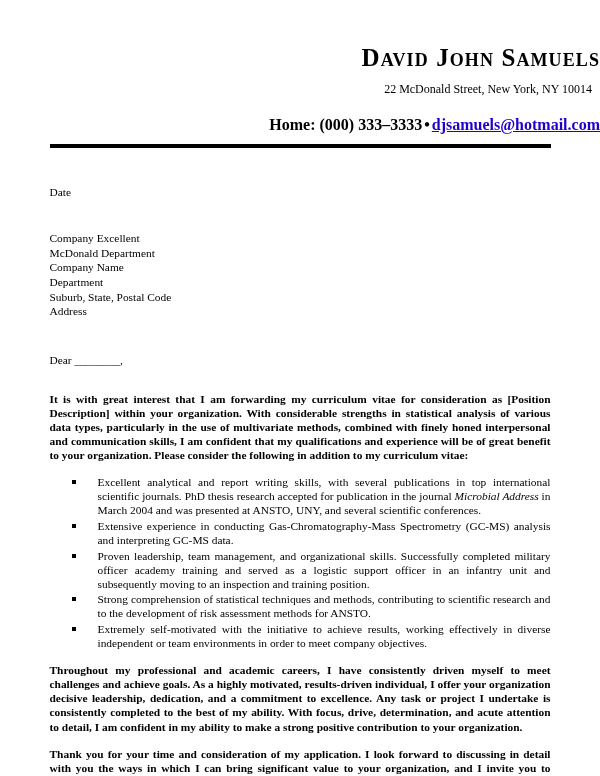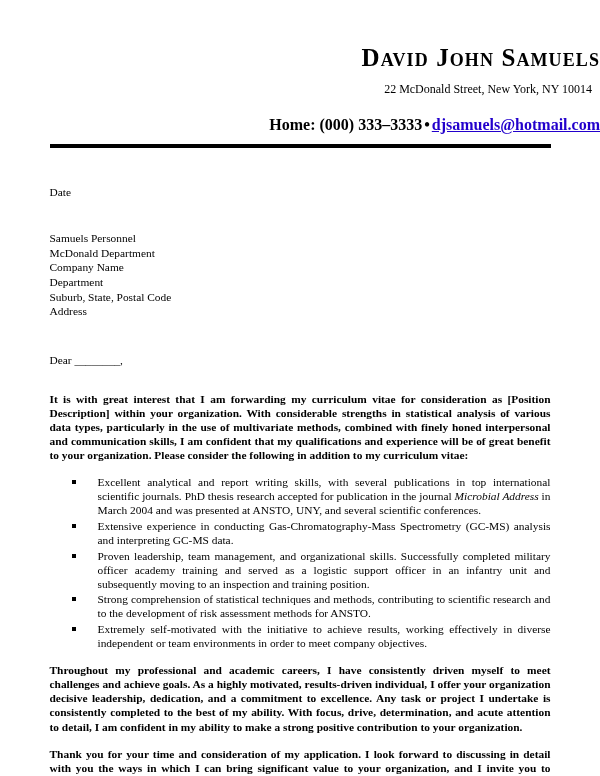--- a/index.html
+++ b/index.html
@@ -140,21 +140,21 @@
       <span>Home: (000) 333–3333</span><span class="sep">•</span><a class="email-link" href="#">djsamuels@hotmail.com</a>
     </p>
     <div class="rule"></div>
   </div>
 
   <div class="content">
 
     <div class="date-line">Date</div>
 
     <div class="recipient">
-      <div>Samuels Personnel</div>
+      <div>Company Excellent</div>
       <div>McDonald Department</div>
       <div>Company Name</div>
       <div>Department</div>
       <div>Suburb, State, Postal Code</div>
       <div>Address</div>
     </div>
 
     <div class="salutation">Dear ________,</div>
 
     <p class="para">It is with great interest that I am forwarding my curriculum vitae for consideration as [Position Description] within your organization.  With considerable strengths in statistical analysis of various data types, particularly in the use of multivariate methods, combined with finely honed interpersonal and communication skills, I am confident that my qualifications and experience will be of great benefit to your organization. Please consider the following in addition to my curriculum vitae:</p>

